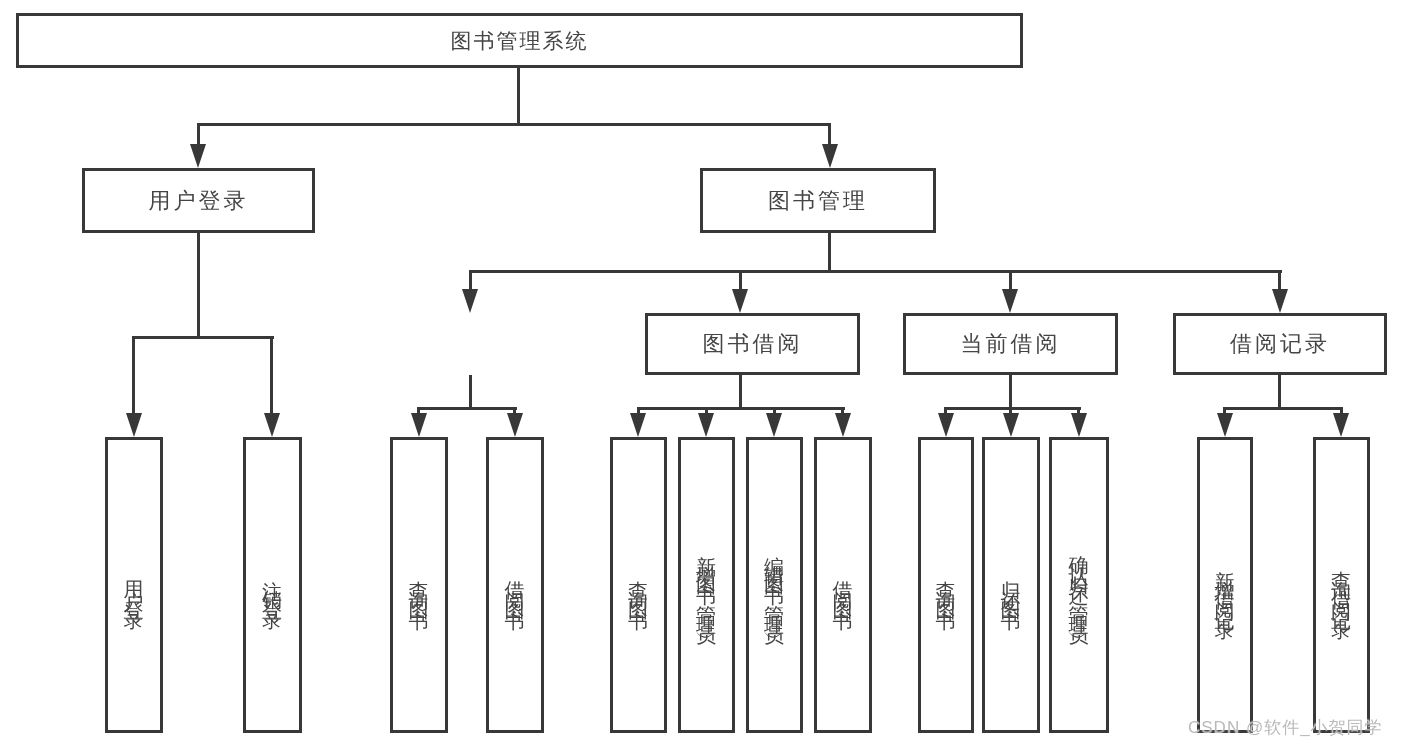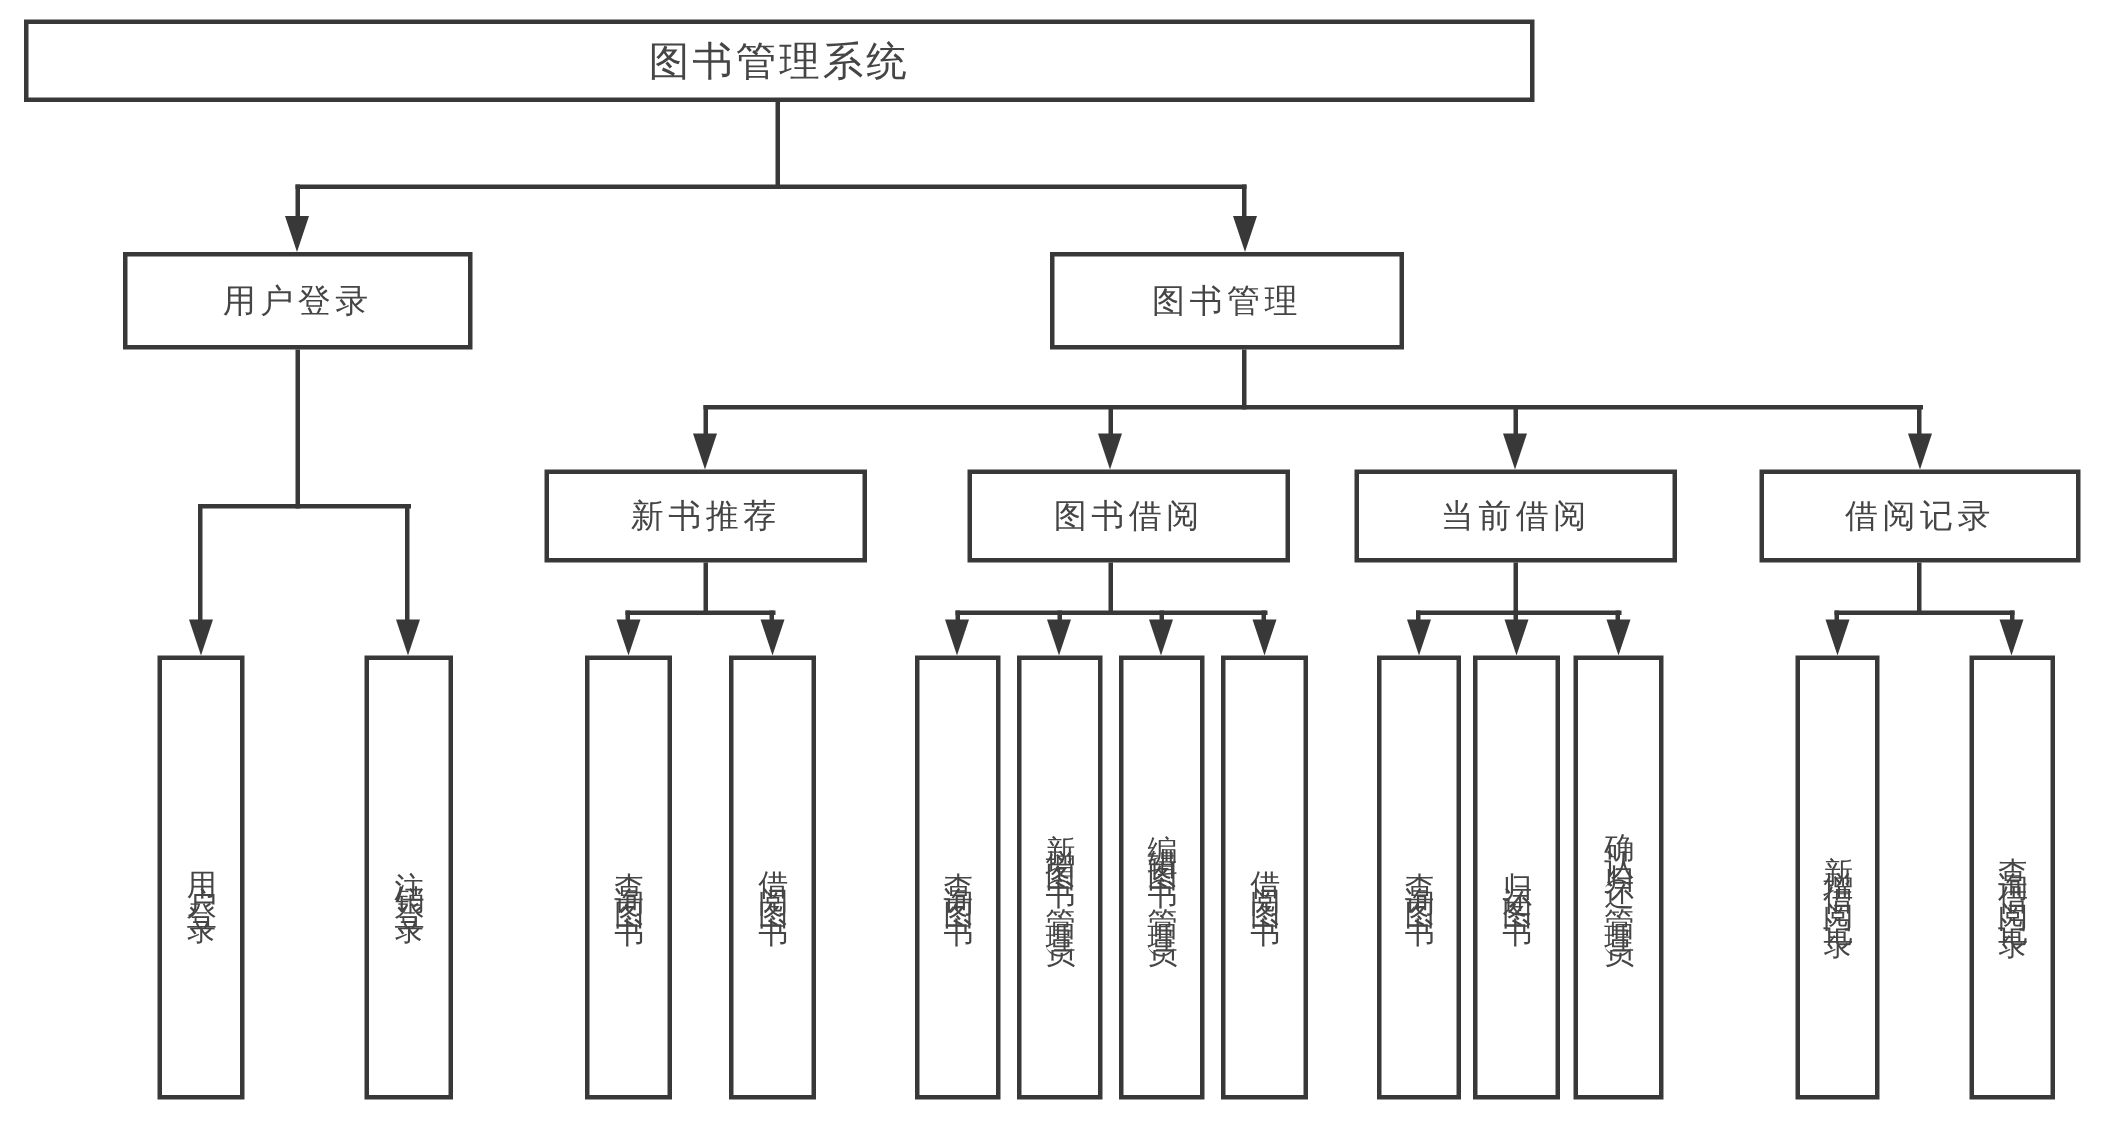--- a/index.html
+++ b/index.html
@@ -22,21 +22,21 @@
     position: absolute;
     box-sizing: border-box;
     border: 3px solid var(--line);
     background: var(--background);
     display: flex;
     align-items: center;
     justify-content: center;
     color: var(--text);
   }
   .hbox { font-size: 22px; letter-spacing: 3px; white-space: nowrap; }
-  .root-box { font-size: 27px; letter-spacing: 2px; }
+  .root-box { font-size: 21px; letter-spacing: 2px; }
   .leaf .vtext {
     writing-mode: vertical-rl;
     text-orientation: mixed;
     font-size: 20px;
     letter-spacing: 10px;
     line-height: 1;
     white-space: nowrap;
   }
   .vline { position: absolute; width: 3px; background: var(--line); }
   .hline { position: absolute; height: 3px; background: var(--line); }
@@ -86,21 +86,20 @@
   <div class="hline" style="left:469px; top:270px; width:813px;"></div>
   <div class="vline" style="left:469px; top:270px; height:21px;"></div>
   <div class="arrow" style="left:462px; top:289px;"></div>
   <div class="vline" style="left:739px; top:270px; height:21px;"></div>
   <div class="arrow" style="left:732px; top:289px;"></div>
   <div class="vline" style="left:1009px; top:270px; height:21px;"></div>
   <div class="arrow" style="left:1002px; top:289px;"></div>
   <div class="vline" style="left:1278px; top:270px; height:21px;"></div>
   <div class="arrow" style="left:1272px; top:289px;"></div>
 
-  <div class="box hbox" style="left:363px; top:313px; width:215px; height:62px;">新书推荐</div>
   <div class="box hbox" style="left:633px; top:313px; width:215px; height:62px;margin-left:12px;">图书借阅</div>
   <div class="box hbox" style="left:903px; top:313px; width:215px; height:62px;">当前借阅</div>
   <div class="box hbox" style="left:1173px; top:313px; width:214px; height:62px;">借阅记录</div>
 
   <div class="vline" style="left:469px; top:375px; height:35px;"></div>
   <div class="hline" style="left:417px; top:407px; width:100px;"></div>
   <div class="vline" style="left:417px; top:407px; height:9px;"></div>
   <div class="arrow" style="left:411px; top:413px;"></div>
   <div class="vline" style="left:513px; top:407px; height:9px;"></div>
   <div class="arrow" style="left:507px; top:413px;"></div>
@@ -169,14 +168,15 @@
     <span class="vtext">确认归还（管理员）</span>
   </div>
 
   <div class="box leaf" style="left:1197px; top:437px; width:56px; height:296px;">
     <span class="vtext">新增借阅记录</span>
   </div>
   <div class="box leaf" style="left:1313px; top:437px; width:57px; height:296px;">
     <span class="vtext">查询借阅记录</span>
   </div>
 
+  <div class="watermark">CSDN @软件_小贺同学</div>
 
 </div>
 
 </body></html>

